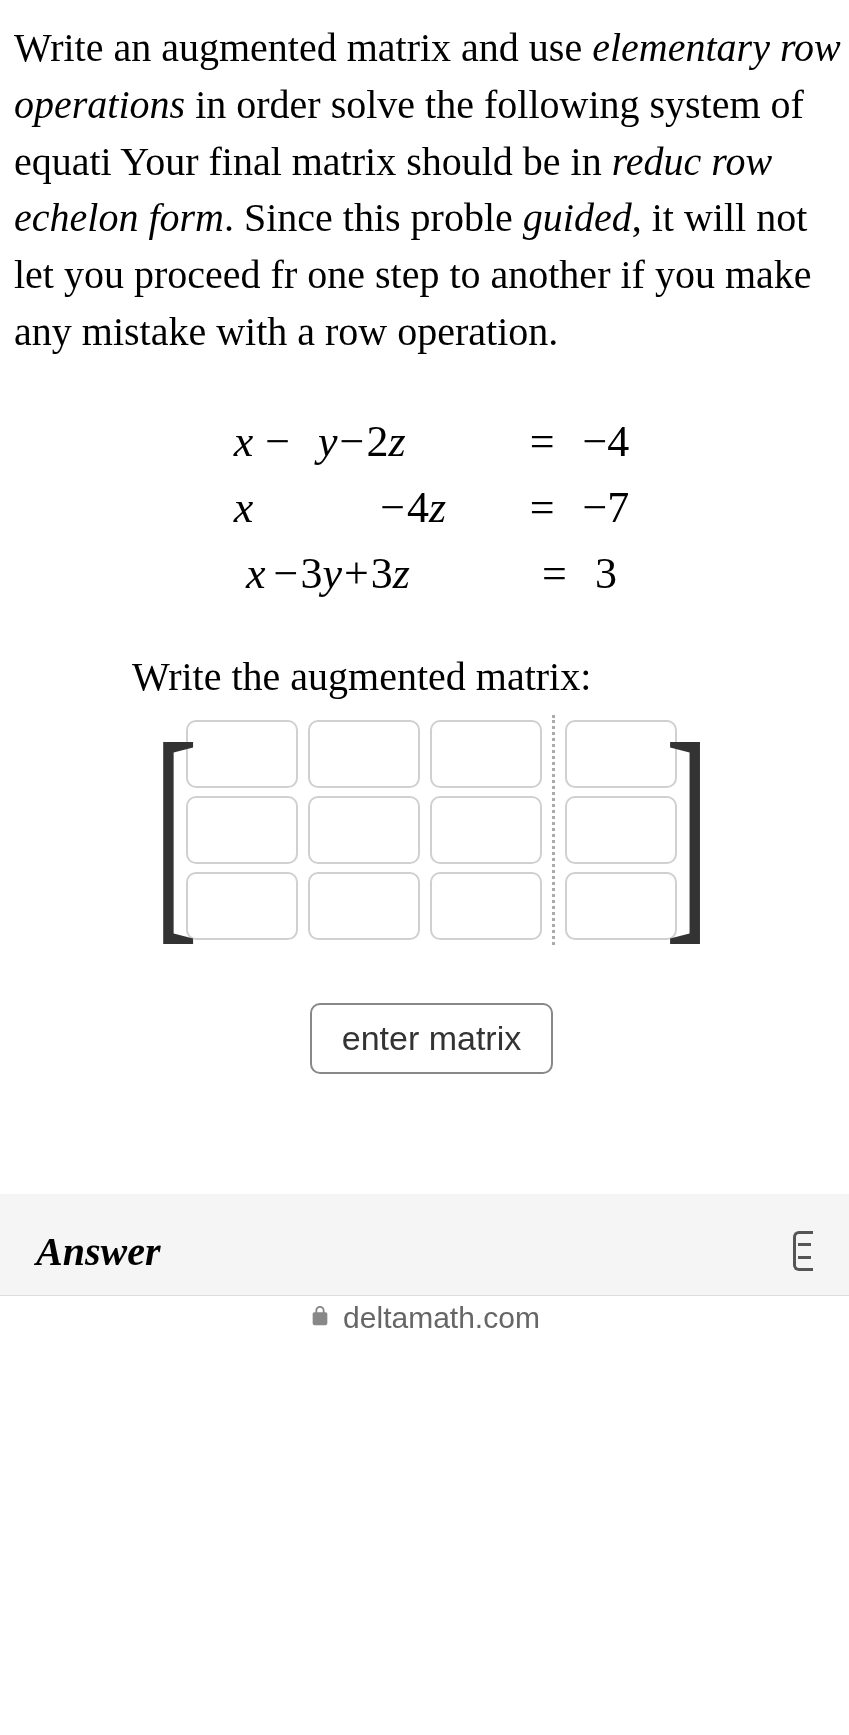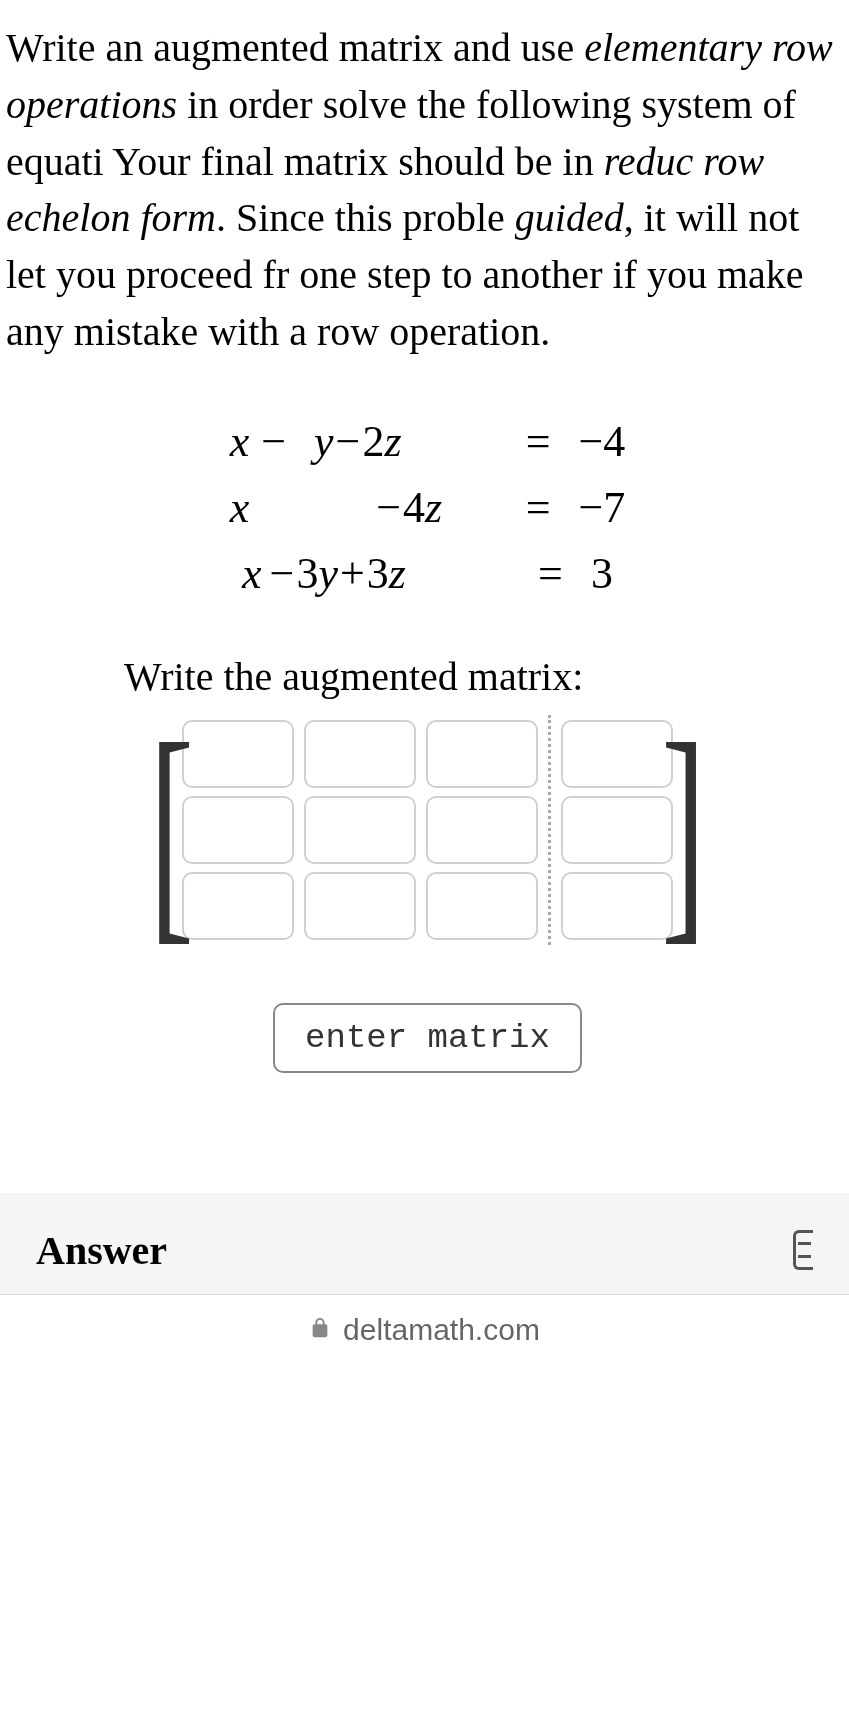--- a/index.html
+++ b/index.html
@@ -7,21 +7,21 @@
       padding: 0;
       box-sizing: border-box;
     }
     body {
       font-family: Georgia, 'Times New Roman', serif;
       background: #fff;
       width: 849px;
       overflow: hidden;
     }
     .content {
-      padding: 20px 0 0 6px;
+      padding: 20px 0 0 14px;
     }
     .problem-text {
       font-size: 40px;
       line-height: 1.42;
       color: #000;
       margin-bottom: 55px;
     }
     .italic {
       font-style: italic;
     }
@@ -102,59 +102,60 @@
       font-size: 28px;
       text-align: center;
       outline: none;
     }
     .enter-btn-wrap {
       display: flex;
       justify-content: center;
       margin-bottom: 120px;
     }
     .enter-btn {
-      font-family: Liberation Mono, monospace;
+      font-family: Liberation Sans, sans-serif;
       font-size: 34px;
       padding: 14px 30px;
       border: 2px solid #888;
       border-radius: 10px;
       background: #fff;
       color: #333;
       cursor: pointer;
     }
     .answer-section {
       background: #f5f5f5;
       padding: 34px 36px 20px 36px;
       display: flex;
       justify-content: space-between;
       align-items: center;
     }
     .answer-label {
       font-size: 40px;
       font-weight: bold;
+      font-style: italic;
     }
     .answer-icon-right {
       width: 20px;
       height: 40px;
       overflow: hidden;
       border: 3px solid #555;
       border-right: none;
       border-radius: 6px 0 0 6px;
       position: relative;
       display: flex;
       flex-direction: column;
       justify-content: space-around;
       padding: 4px 2px;
     }
     .answer-icon-right div {
       border-top: 3px solid #555;
     }
     .bottom-bar {
       border-top: 1px solid #ddd;
-      padding: 18px 0;
+      padding: 5px 0;
       display: flex;
       justify-content: center;
       align-items: center;
       gap: 12px;
       font-family: -apple-system, BlinkMacSystemFont, 'Segoe UI', sans-serif;
       font-size: 30px;
       color: #666;
     }
     .lock-icon svg {
       width: 22px;

